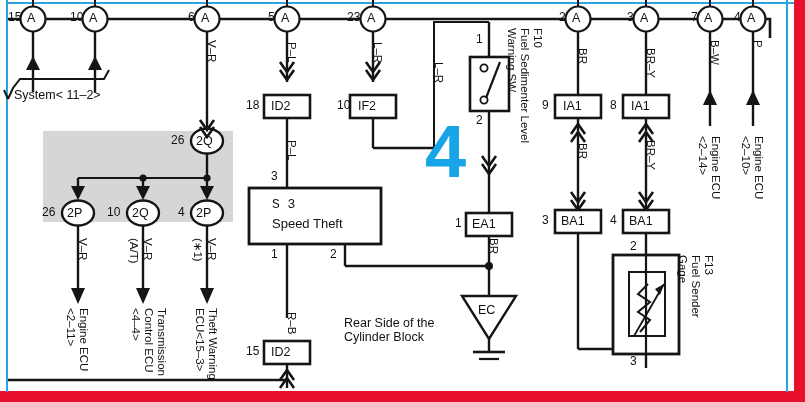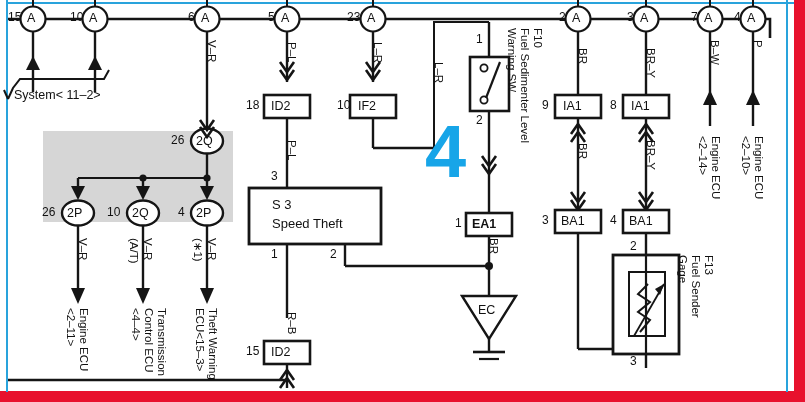--- a/index.html
+++ b/index.html
@@ -282,21 +282,21 @@
   <div class="lbl num" style="left:246px; top:99px;">18</div>
   <div class="lbl conn-txt" style="left:271px;top:99px;">ID2</div>
 
   <div class="lbl num" style="left:337px; top:99px;">10</div>
   <div class="lbl conn-txt" style="left:358px;top:99px;">IF2</div>
 
   <div class="lbl num" style="left:246px; top:345px;">15</div>
   <div class="lbl conn-txt" style="left:271px;top:345px;">ID2</div>
 
   <div class="lbl num" style="left:455px; top:217px;">1</div>
-  <div class="lbl conn-txt" style="left:472px;top:217px;font-weight:bold;">EA1</div>
+  <div class="lbl conn-txt" style="left:472px;top:217px;">EA1</div>
 
   <div class="lbl num" style="left:542px; top:99px;">9</div>
   <div class="lbl conn-txt" style="left:563px;top:99px;">IA1</div>
 
   <div class="lbl num" style="left:610px; top:99px;">8</div>
   <div class="lbl conn-txt" style="left:631px;top:99px;">IA1</div>
 
   <div class="lbl num" style="left:542px; top:214px;">3</div>
   <div class="lbl conn-txt" style="left:561px;top:214px;">BA1</div>
 
@@ -319,36 +319,38 @@
 
   <div class="lbl dest-txt vert" style="left:219px; top:308px;">Theft Warning</div>
   <div class="lbl dest-txt vert" style="left:206px; top:308px;">ECU&lt;15–3&gt;</div>
 
   <div class="lbl dest-txt vert" style="left:722px; top:136px;">Engine ECU</div>
   <div class="lbl dest-txt vert" style="left:709px; top:136px;">&lt;2–14&gt;</div>
 
   <div class="lbl dest-txt vert" style="left:765px; top:136px;">Engine ECU</div>
   <div class="lbl dest-txt vert" style="left:752px; top:136px;">&lt;2–10&gt;</div>
 
-  <div class="lbl note-txt" style="left:272px; top:198px; font-size:13px;">S 3</div>
+  <div class="lbl note-txt" style="left:272px; top:198px; font-size:13px;font-family:Liberation Mono, monospace;">S 3</div>
   <div class="lbl note-txt" style="left:272px; top:217px; font-size:13px;">Speed Theft</div>
   <div class="lbl num" style="left:271px; top:170px;">3</div>
   <div class="lbl num" style="left:271px; top:248px;">1</div>
   <div class="lbl num" style="left:330px; top:248px;">2</div>
 
   <div class="lbl dest-txt vert" style="left:544px; top:28px;">F10</div>
   <div class="lbl dest-txt vert" style="left:531px; top:28px;">Fuel Sedimenter Level</div>
   <div class="lbl dest-txt vert" style="left:518px; top:28px;">Warning SW</div>
   <div class="lbl num" style="left:476px; top:33px;">1</div>
   <div class="lbl num" style="left:476px; top:114px;">2</div>
 
   <div class="lbl dest-txt vert" style="left:715px; top:255px;">F13</div>
   <div class="lbl dest-txt vert" style="left:702px; top:255px;">Fuel Sender</div>
   <div class="lbl dest-txt vert" style="left:689px; top:255px;">Gage</div>
   <div class="lbl num" style="left:630px; top:240px;">2</div>
   <div class="lbl num" style="left:630px; top:355px;">3</div>
 
   <div class="lbl conn-txt" style="left:478px; top:303px;">EC</div>
 
+  <div class="lbl note-txt" style="left:344px; top:316px;">Rear Side of the
+Cylinder Block</div>
 
   <div class="big4" style="left:425px; top:115px;">4</div>
 
 </div>
 
 </body></html>

